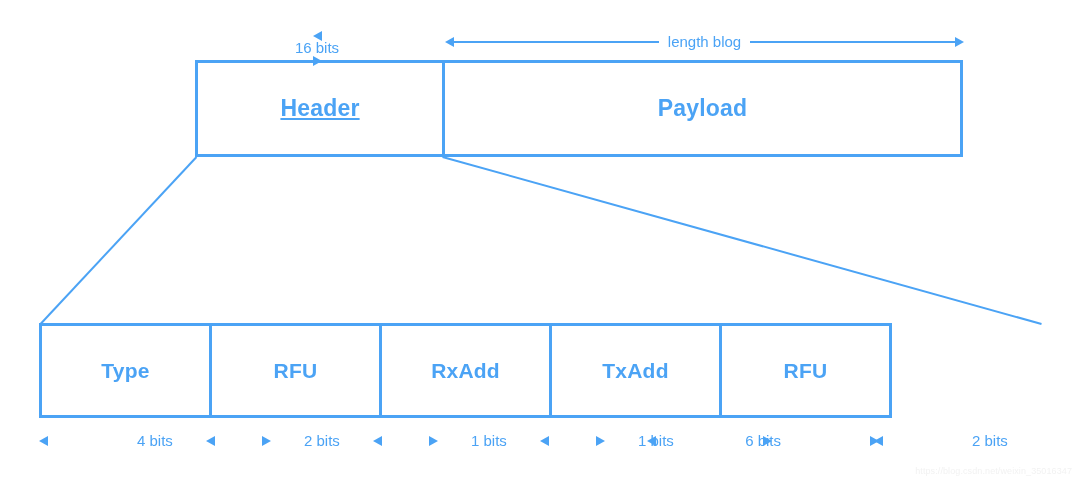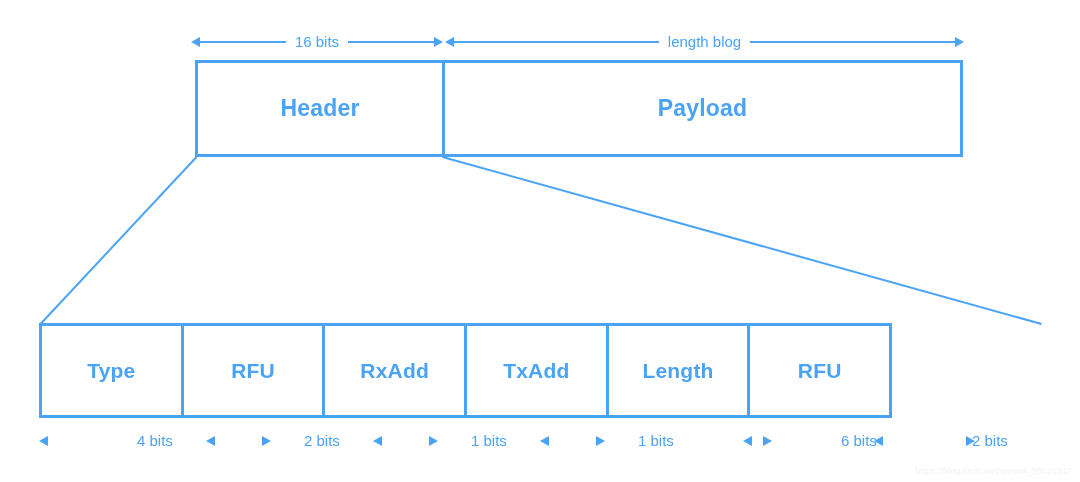--- a/index.html
+++ b/index.html
@@ -40,21 +40,21 @@
     border-left: 3px solid #4BA3F5;
   }
 
   
   #top-row {
     left: 195px;
     top: 60px;
     width: 768px;
     height: 97px;
   }
-  #cell-header { width: 245px; font-size: 23px; }
+  #cell-header { width: 245px; font-size: 23px; text-decoration: underline; }
   #cell-payload { width: 520px; font-size: 23px; }
 
   
   #bottom-row {
     left: 39px;
     top: 323px;
     width: 853px;
     height: 95px;
   }
   #bottom-row .cell {
@@ -88,30 +88,30 @@
     width: 0;
     height: 0;
     border-top: 5.5px solid transparent;
     border-bottom: 5.5px solid transparent;
     flex: 0 0 auto;
   }
   .measure .head-l { border-right: 9px solid #4BA3F5; }
   .measure .head-r { border-left: 9px solid #4BA3F5; }
 
   
-  #m-16bits  { left: 191px;  top: 31px;  width: 252px; }
+  #m-16bits  { left: 191px;  top: 31px;  width: 252px; flex-direction: column; }
   #m-length  { left: 445px;  top: 31px;  width: 519px; }
 
   
   .m-bits { top: 430px; width: 167px; gap: 40px; }
   #m-b0 { left: 39px;  }
   #m-b1 { left: 206px; }
   #m-b2 { left: 373px; }
   #m-b3 { left: 540px; }
-  #m-b4 { left: 743px; }
+  #m-b4 { left: 712px; justify-content: flex-end; }
   #m-b5 { left: 874px; }
 
   
   #connectors {
     position: absolute;
     left: 0;
     top: 0;
     width: 1080px;
     height: 482px;
     pointer-events: none;
@@ -170,23 +170,20 @@
     <div class="cell">
       <span>RFU</span>
     </div>
     <div class="cell">
       <span>RxAdd</span>
     </div>
     <div class="cell">
       <span>TxAdd</span>
     </div>
     <div class="cell">
-      <span>Length</span>
-    </div>
-    <div class="cell">
       <span>RFU</span>
     </div>
   </div>
 
   <div class="measure m-bits" id="m-b0">
     <span class="head-l"></span>
     <span class="bar"></span>
     <span class="lbl">4 bits</span>
     <span class="bar"></span>
     <span class="head-r"></span>

